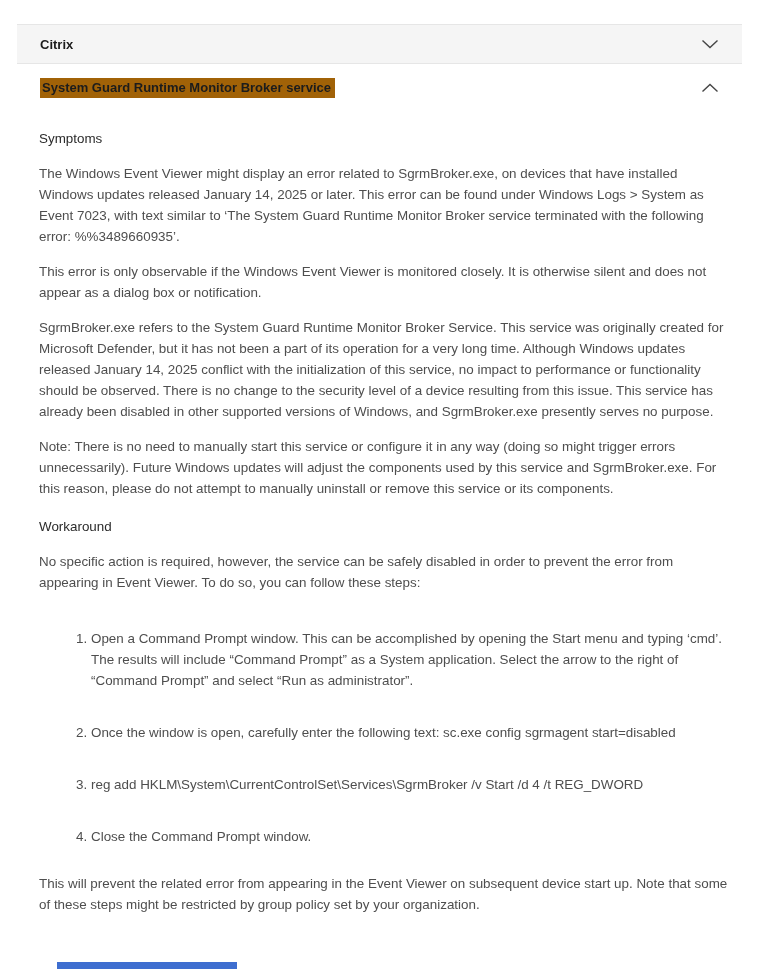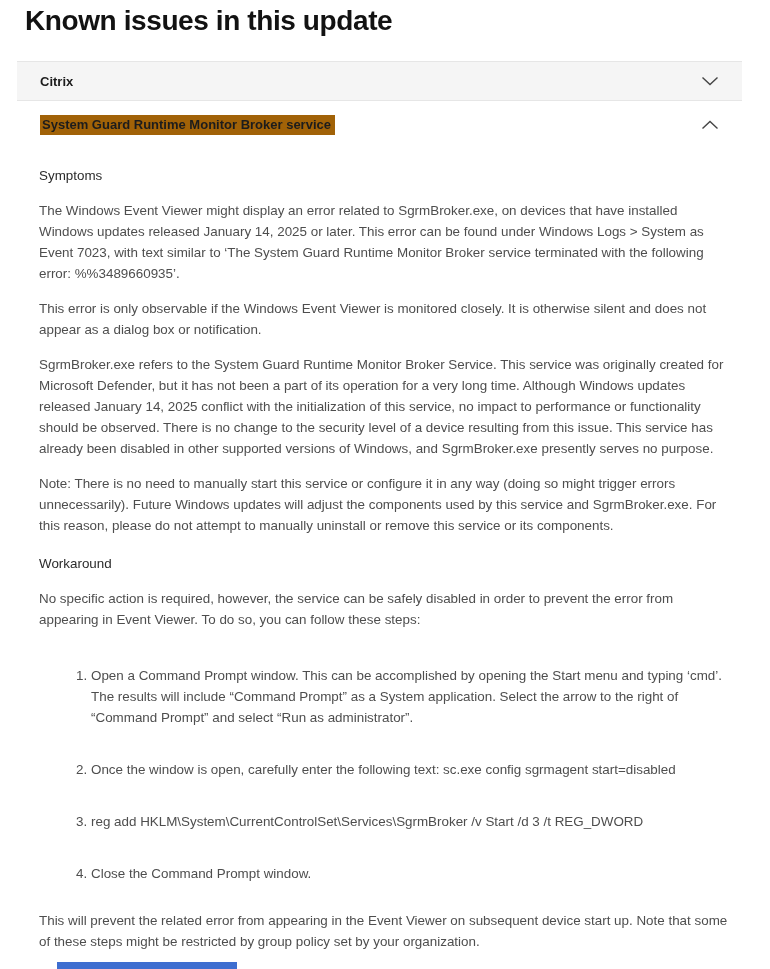--- a/index.html
+++ b/index.html
@@ -75,21 +75,20 @@
     width: 180px;
     height: 7px;
     background: #3e6ed0;
   }
 </style>
 </head>
 <body>
 
 <div class="page">
 
-  <h1 class="page-title">Known issues in this update</h1>
 
   <div class="accordion">
 
     <div class="acc-header collapsed">
       <span class="acc-label">Citrix</span>
       <span class="chev">
         <svg width="18" height="10" viewBox="0 0 18 10">
             <polyline points="1.5,1.5 9,8.5 16.5,1.5" fill="none" stroke="#454545" stroke-width="1.4"></polyline>
           </svg>
       </span>
@@ -118,21 +117,21 @@
       <p>No specific action is required, however, the service can be safely disabled in order to prevent the error from appearing in Event Viewer. To do so, you can follow these steps:</p>
 
       <ol>
         <li>
           <div>Open a Command Prompt window. This can be accomplished by opening the Start menu and typing ‘cmd’. The results will include “Command Prompt” as a System application. Select the arrow to the right of “Command Prompt” and select “Run as administrator”.</div>
         </li>
         <li>
           <div>Once the window is open, carefully enter the following text: sc.exe config sgrmagent start=disabled</div>
         </li>
         <li>
-          <div>reg add HKLM\System\CurrentControlSet\Services\SgrmBroker /v Start /d 3 /t REG_DWORD</div>
+          <div>reg add HKLM\System\CurrentControlSet\Services\SgrmBroker /v Start /d 4 /t REG_DWORD</div>
         </li>
         <li>
           <div>Close the Command Prompt window.</div>
         </li>
       </ol>
 
       <p class="closing">This will prevent the related error from appearing in the Event Viewer on subsequent device start up. Note that some of these steps might be restricted by group policy set by your organization.</p>
 
     </div>
   </div>

